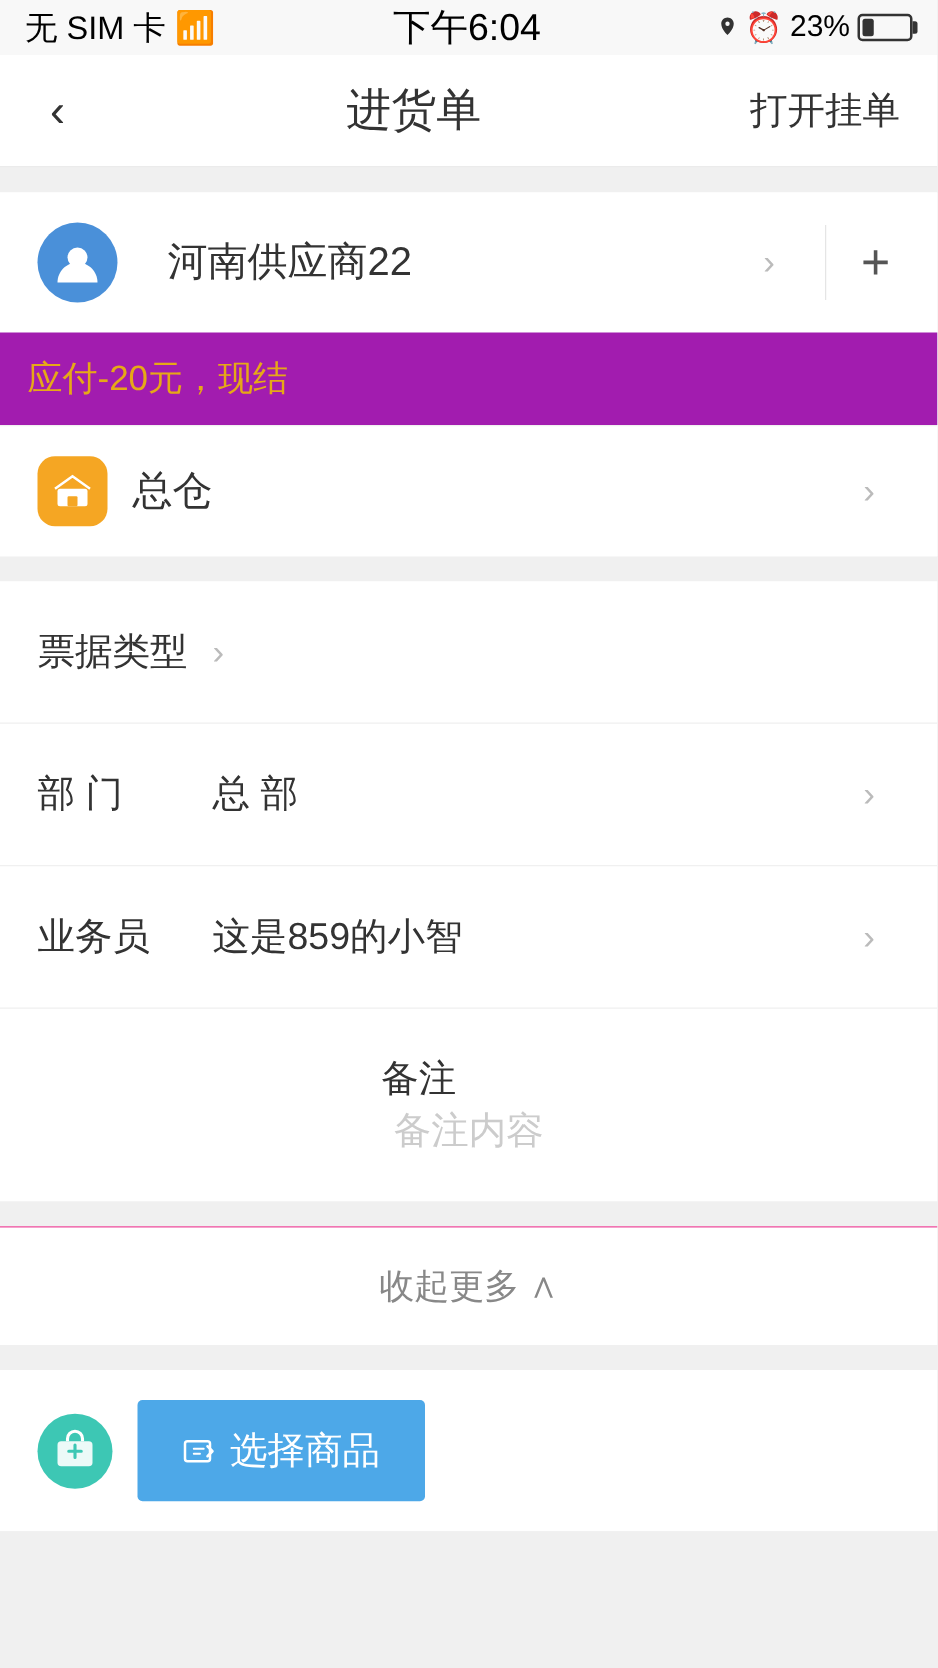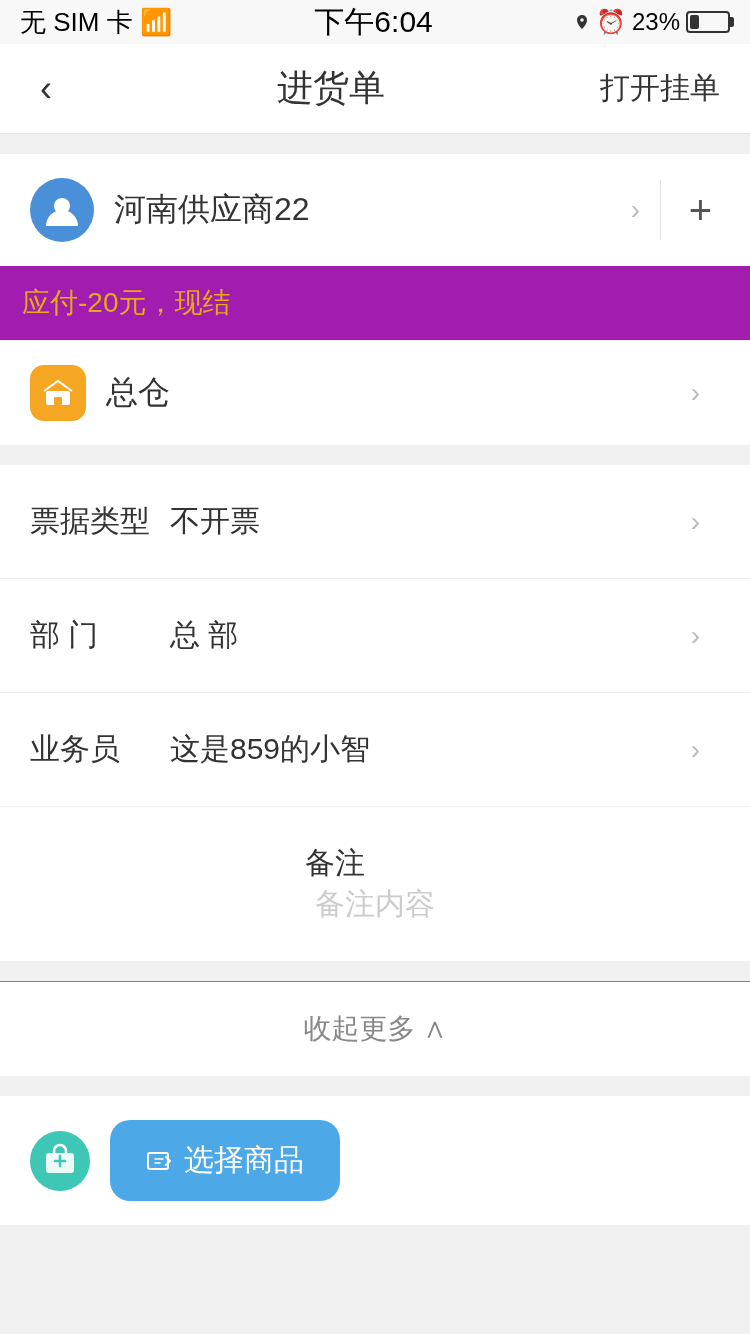--- a/index.html
+++ b/index.html
@@ -93,20 +93,21 @@
       background: #fff;
       margin: 0;
     }
 
     
     .supplier-row {
       display: flex;
       align-items: center;
       padding: 24px 30px;
       background: #fff;
+      gap: 20px;
     }
     .supplier-avatar {
       width: 64px;
       height: 64px;
       border-radius: 50%;
       background: #4a90d9;
       display: flex;
       align-items: center;
       justify-content: center;
       margin-right: 20px;
@@ -239,21 +240,21 @@
     }
     .product-count {
       flex: 1;
       font-size: 30px;
       color: #333;
     }
     .select-btn {
       background: #4da8e8;
       color: #fff;
       border: none;
-      border-radius: 20px;
+      border-radius: 4px;
       padding: 20px 36px;
       font-size: 30px;
       display: flex;
       align-items: center;
       gap: 10px;
       cursor: pointer;
     }
 
     
     .page-footer {
@@ -321,21 +322,20 @@
     </div>
     <span class="warehouse-name">总仓</span>
     <span class="chevron-right">›</span>
   </div>
 </div>
 
 <div class="form-section">
 
   <div class="form-row">
     <span class="form-label">票据类型</span>
-    <span class="form-value">不开票</span>
     <span class="chevron-right">›</span>
   </div>
 
   <div class="form-row">
     <span class="form-label">部 门</span>
     <span class="form-value">总 部</span>
     <span class="chevron-right">›</span>
   </div>
 
   <div class="form-row">

